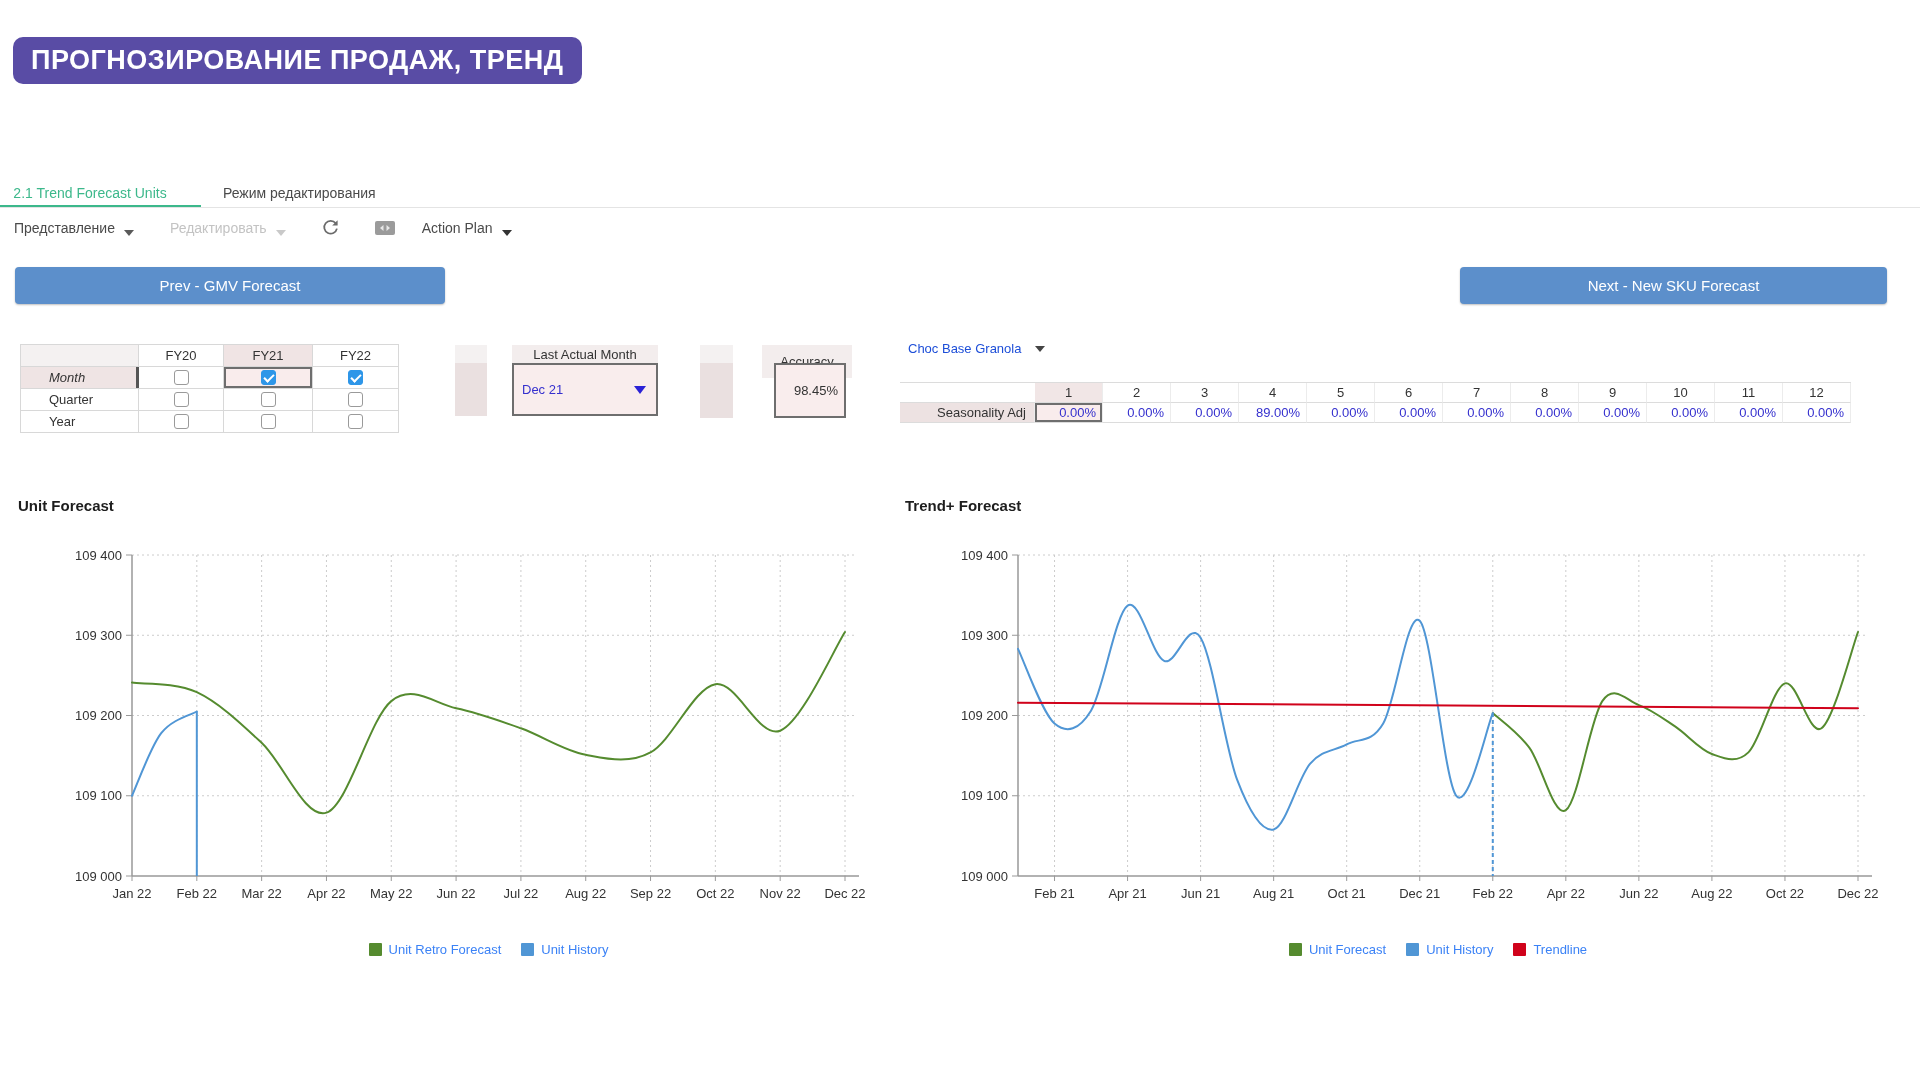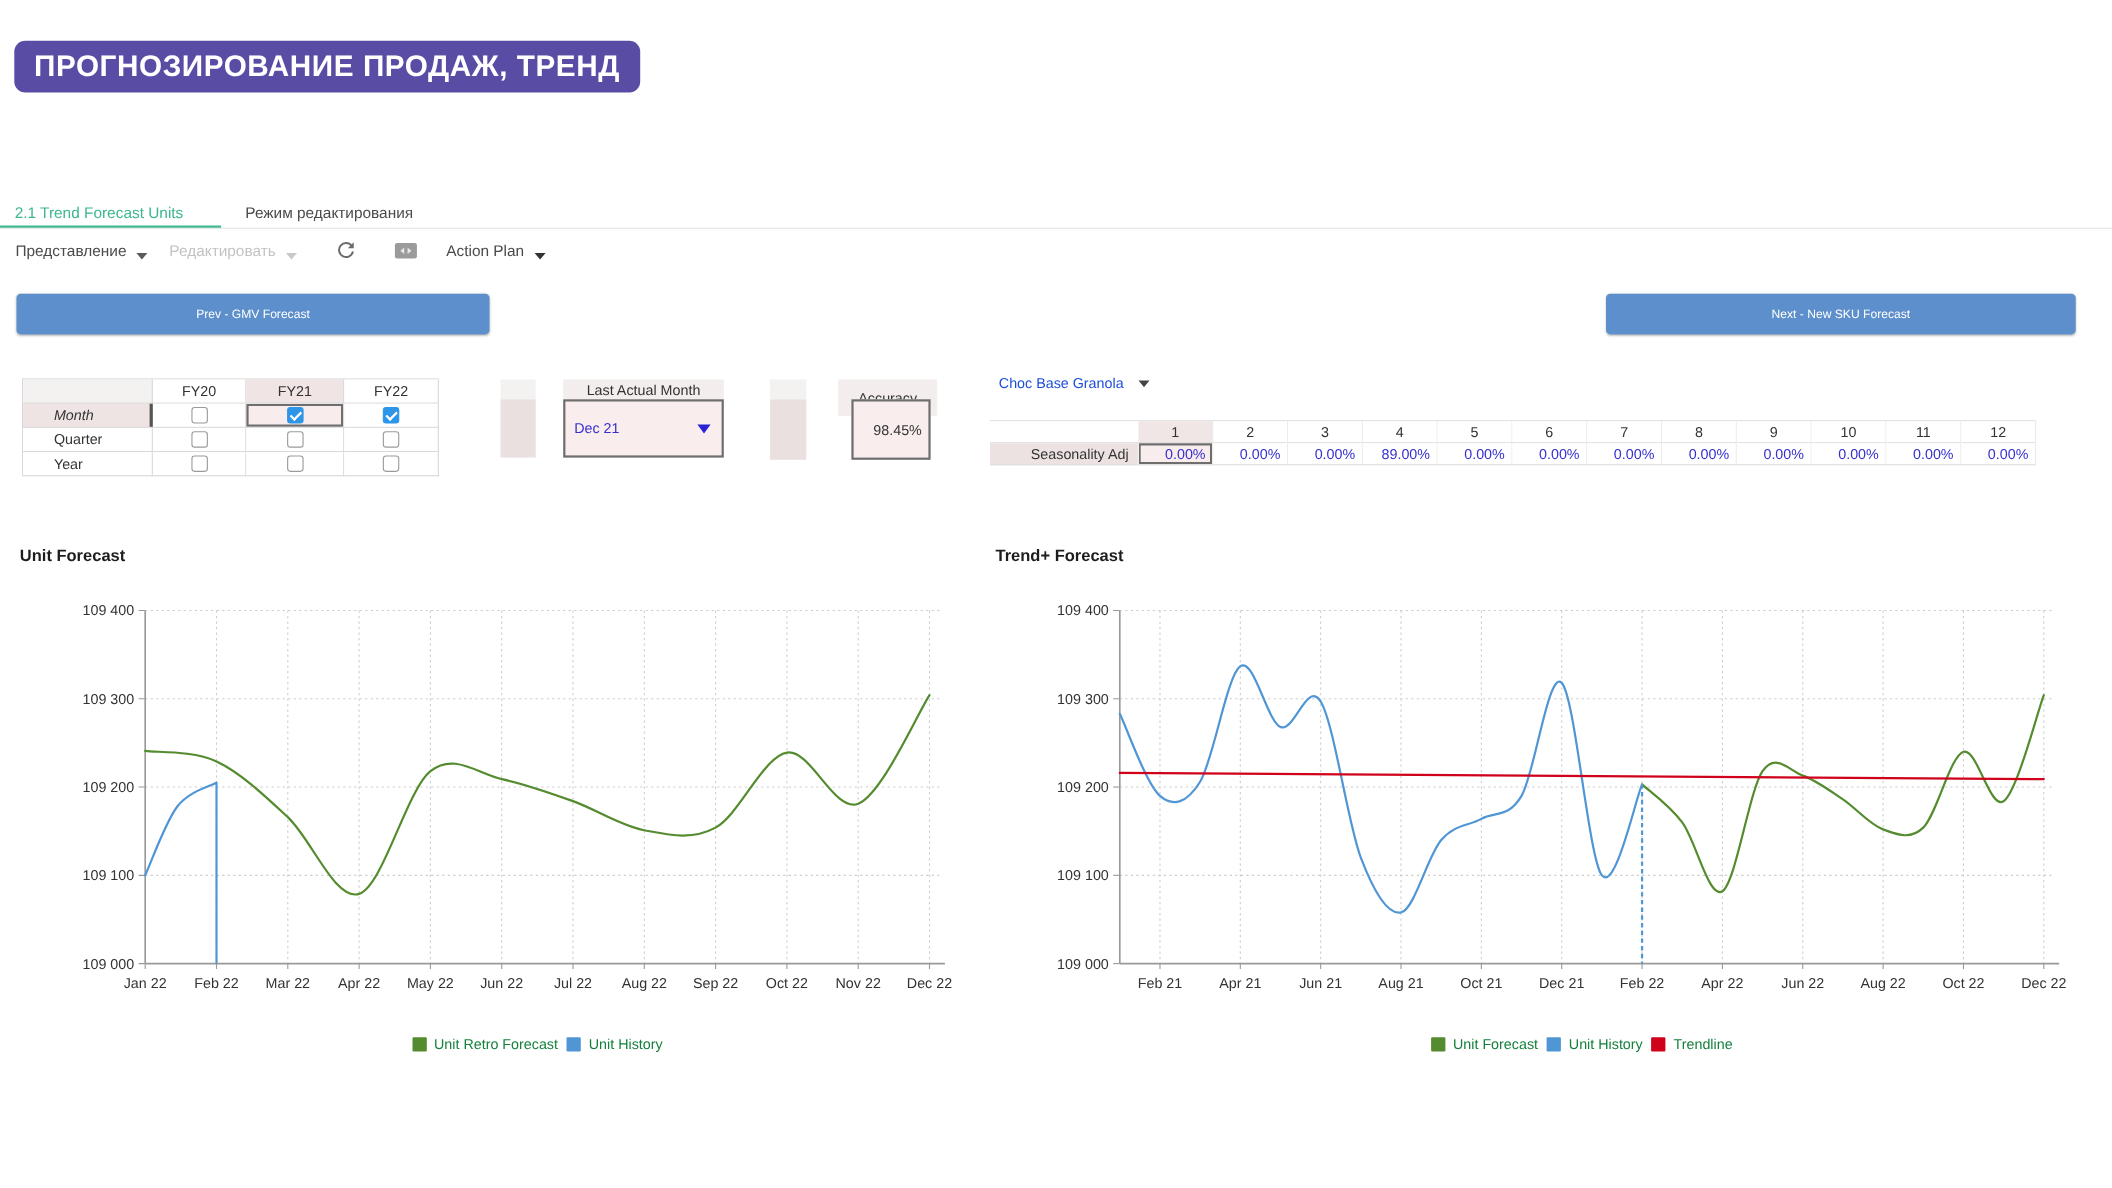--- a/index.html
+++ b/index.html
@@ -9,27 +9,27 @@
   .badge{position:absolute;left:13px;top:37px;background:#594CA5;color:#fff;font-weight:bold;
          font-size:27px;letter-spacing:.5px;padding:8px 18px;border-radius:10px;white-space:nowrap}
 
   .tabbar{position:absolute;left:0;top:181px;width:1920px;border-bottom:1px solid #e4e4e4;display:flex}
   .tab{font-size:14px;line-height:24px;padding:0 22px;border-bottom:2px solid transparent;color:#4a4a4a;cursor:pointer;white-space:nowrap}
   .tab.active{color:#3CB88B;border-bottom-color:#3CB88B}
   .tab:first-child{padding-left:1px;min-width:178px;text-align:center}
 
   .toolbar{position:absolute;left:14px;top:214px;height:28px;display:flex;align-items:center;font-size:14px;color:#4a4a4a}
   .menu-item{display:flex;align-items:flex-end;cursor:pointer;white-space:nowrap}
-  .menu-item+.menu-item{margin-left:20px}
+  .menu-item+.menu-item{margin-left:36px}
   .caret{width:0;height:0;border-left:5px solid transparent;border-right:5px solid transparent;border-top:6px solid #5a5a5a;display:inline-block;margin-left:9px}
   .disabled{color:#c3c3c3}
   .disabled .caret{border-top-color:#c9c9c9}
   .tool-icon{margin-left:34px;cursor:pointer;display:flex;align-items:center}
 
-  .navbtn{position:absolute;top:267px;height:37px;background:#5C8FCB;color:#fff;font-size:11px;
+  .navbtn{position:absolute;top:267px;height:37px;background:#5C8FCB;color:#fff;font-size:15px;
           border:none;border-radius:4px;cursor:pointer;font-family:inherit;box-shadow:0 1px 2px rgba(0,0,0,.25)}
   #prev-btn{left:15px;width:430px}
   #next-btn{left:1460px;width:427px}
 
   
   #period-table{position:absolute;left:20px;top:344px;display:grid;grid-template-columns:118px 85px 89px 86px;
                 grid-auto-rows:22px;border-top:1px solid #d8d8d8;border-left:1px solid #d8d8d8;font-size:13px}
   #period-table .cell{border-right:1px solid #d8d8d8;border-bottom:1px solid #d8d8d8;display:flex;align-items:center;justify-content:center;position:relative;background:#fff;box-sizing:border-box}
   #period-table .rowlabel{justify-content:flex-start;padding-left:28px}
   .cb{width:15px;height:15px;border:1.5px solid #9a9a9a;border-radius:3px;background:#fff;box-sizing:border-box;position:relative;cursor:pointer}
@@ -58,21 +58,21 @@
   #seasonality-table .slabel{justify-content:flex-end;padding-right:8px;background:#EDE2E2;color:#333}
   #seasonality-table .sblank{border-right:none;border-bottom:1px solid #dcdcdc}
   #seasonality-table .pinkhead{background:#F1E6E6}
 
   
   .chart{position:absolute;top:490px}
   #chart0{left:18px;width:860px;height:480px}
   #chart1{left:905px;width:1000px;height:480px}
   .chart-title{position:absolute;left:0;top:7px;font-size:15px;font-weight:bold;color:#1d1d1d}
   .chart svg{position:absolute;left:0;top:48px}
-  .legend{position:absolute;top:452px;display:flex;justify-content:center;gap:8px;align-items:center;font-size:13px;color:#15803d}
+  .legend{position:absolute;top:452px;display:flex;justify-content:center;gap:20px;align-items:center;font-size:13px;color:#3b82f6}
   #chart0 .legend{left:114px;width:713px}
   #chart1 .legend{left:113px;width:840px}
   .legend-item{display:flex;align-items:center;gap:7px;white-space:nowrap}
   .swatch{width:13px;height:13px;border-radius:1px;display:inline-block}
 </style>
 </head>
 <body>
 
 <div class="canvas">
 

